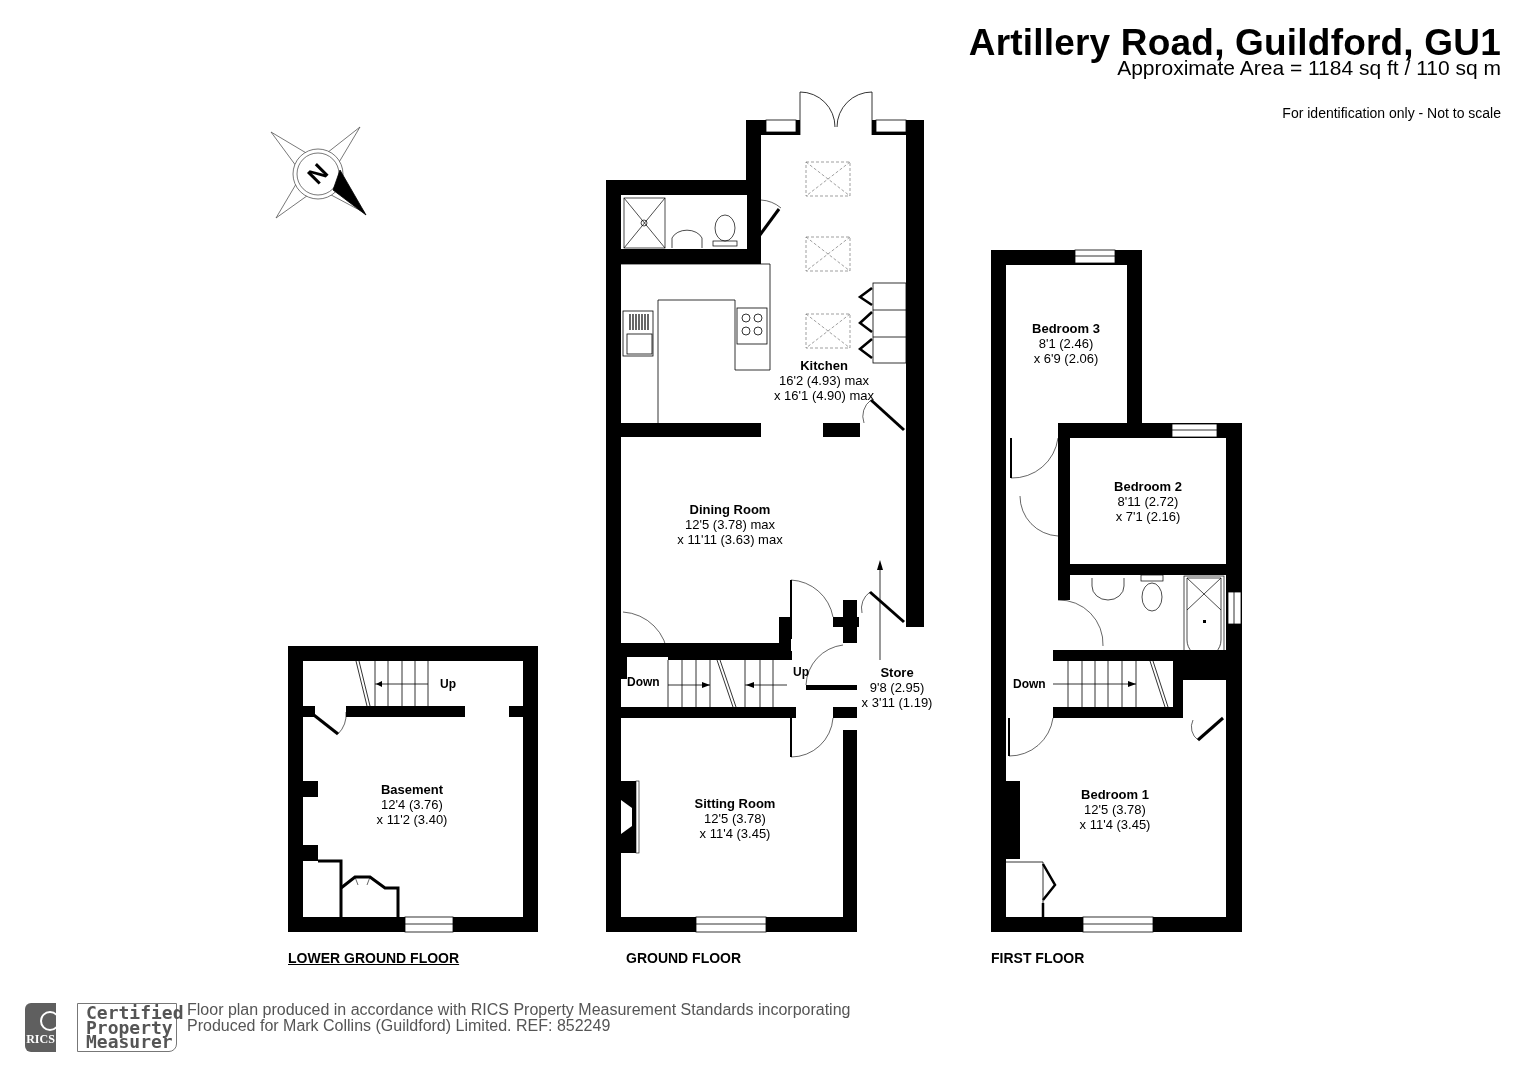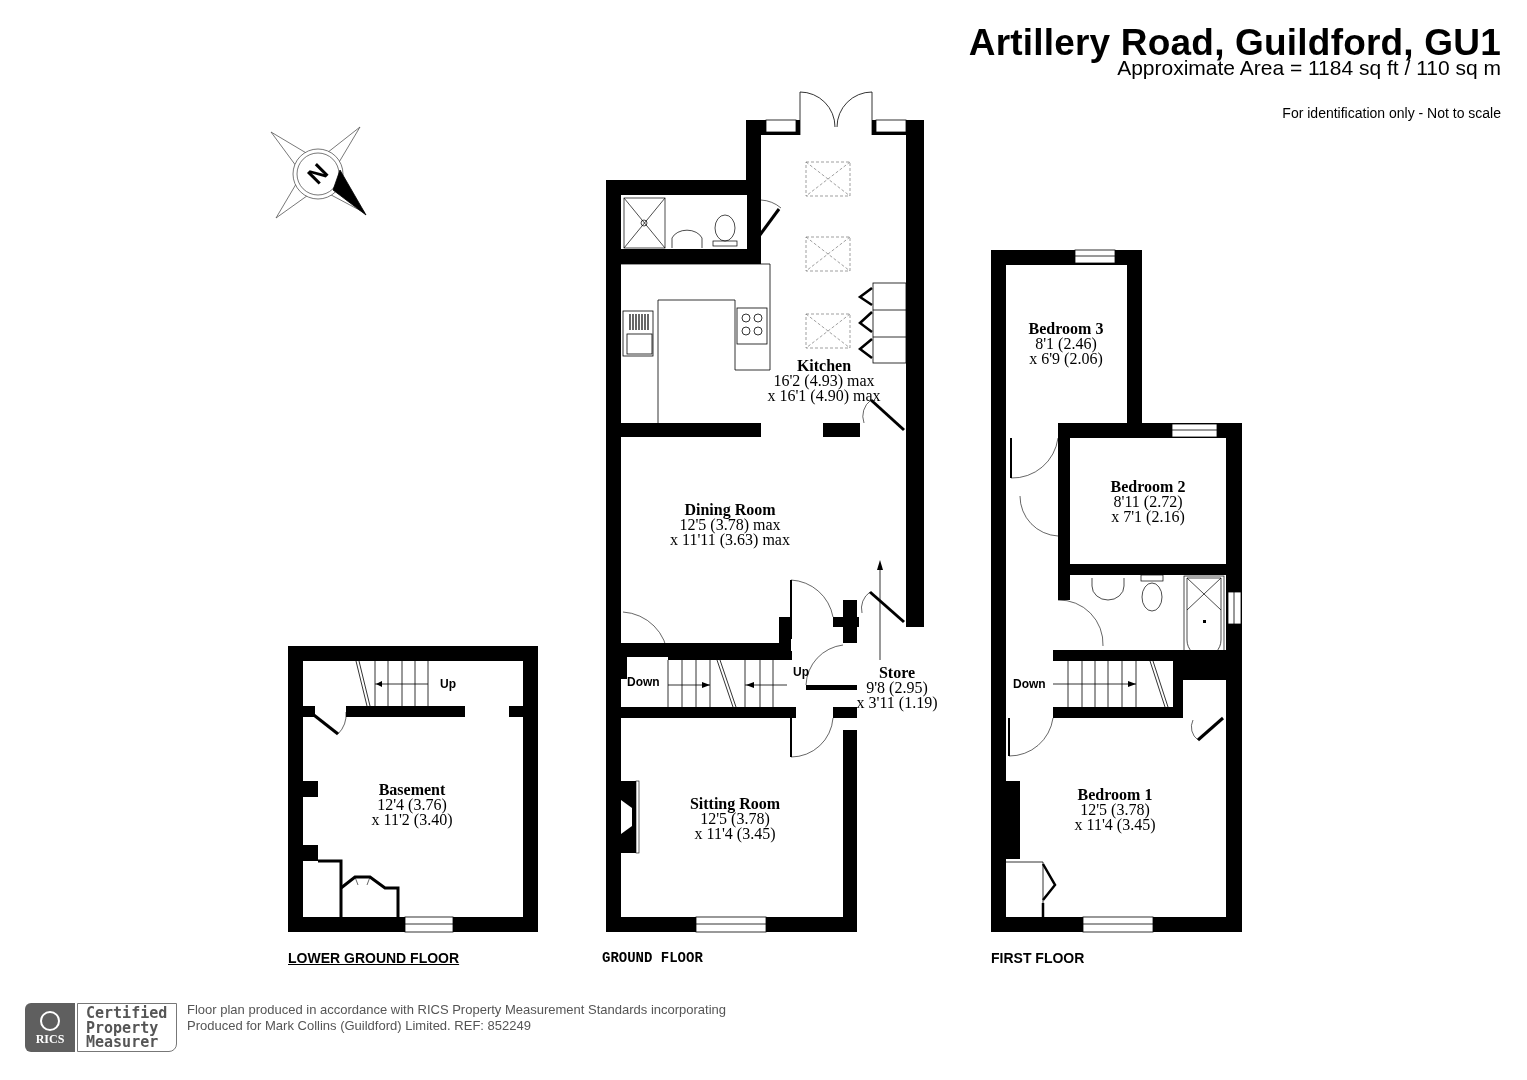--- a/index.html
+++ b/index.html
@@ -1,31 +1,31 @@
 <!DOCTYPE html>
 <html><head>
 <meta charset="utf-8">
 <style>
   html, body { margin:0; padding:0; background:#fff; }
   body { width:1527px; height:1080px; position:relative; overflow:hidden; font-family:"Liberation Sans", sans-serif; color:#000; }
   .hdr-title { position:absolute; right:26px; top:22px; font-size:37px; font-weight:bold; letter-spacing:0.2px; }
   .hdr-area { position:absolute; right:26px; top:56px; font-size:21px; }
   .hdr-note { position:absolute; right:26px; top:105px; font-size:14px; }
   svg.plan { position:absolute; left:0; top:0; }
-  .room-label { position:absolute; text-align:center; font-size:16px; line-height:15px; transform:translateX(-50%); white-space:nowrap;font-family:Liberation Serif, serif; }
+  .room-label { position:absolute; text-align:center; font-size:13px; line-height:15px; transform:translateX(-50%); white-space:nowrap; }
   .room-label .nm { font-weight:bold; }
   .floor-label { position:absolute; font-size:14px; font-weight:bold; }
   .stair-label { position:absolute; font-size:12px; font-weight:bold; }
-  .footer-text { position:absolute; left:187px; top:1002px; font-size:13px; line-height:16px; color:#555; }
+  .footer-text { position:absolute; left:187px; top:1002px; font-size:16px; line-height:16px; color:#555; }
   .rics { position:absolute; left:25px; top:1003px; width:152px; height:49px; }
-  .rics .dark { position:absolute; left:0; top:0; width:50px; height:49px; background:#5f5f5f; border-radius:6px 0 0 6px; }
+  .rics .dark { position:absolute; left:0; top:0; width:31px; height:49px; background:#5f5f5f; border-radius:6px 0 0 6px; }
   .rics .dark .txt { position:absolute; left:0; right:0; bottom:5px; text-align:center; color:#fff; font-family:"Liberation Serif", serif; font-weight:bold; font-size:12px; }
   .rics .dark .lion { position:absolute; left:15px; top:8px; width:20px; height:20px; border-radius:50%; border:2px solid #fff; box-sizing:border-box; }
   .rics .box { position:absolute; left:52px; top:0; width:98px; height:47px; border:1px solid #777; border-radius:0 0 8px 0; }
-  .rics .box .txt { position:absolute; left:8px; top:2px; font-family:"DejaVu Sans Mono", monospace; font-weight:bold; font-size:15px; line-height:14.5px; color:#555; }
+  .rics .box .txt { position:absolute; left:8px; top:2px; font-family:"DejaVu Sans Mono", monospace; font-weight:bold; font-size:18px; line-height:14.5px; color:#555; }
 </style>
 </head>
 <body>
 
 <div class="hdr-title">Artillery Road, Guildford, GU1</div>
 <div class="hdr-area">Approximate Area = 1184 sq ft / 110 sq m</div>
 <div class="hdr-note">For identification only - Not to scale</div>
 
 <svg class="plan" width="1527" height="1080" viewBox="0 0 1527 1080">
 
@@ -339,21 +339,21 @@
   <div>x 7'1 (2.16)</div>
 </div>
 <div class="room-label" style="left:1115px; top:787px;">
   <div class="nm">Bedroom 1</div>
   <div>12'5 (3.78)</div>
   <div>x 11'4 (3.45)</div>
 </div>
 <div class="stair-label" style="left:1013px; top:677px;">Down</div>
 
 <div class="floor-label" style="left:288px; top:950px;text-decoration:underline;">LOWER GROUND FLOOR</div>
-<div class="floor-label" style="left:602px; top:950px;font-family:Liberation Mono, monospace;">GROUND FLOOR</div>
+<div class="floor-label" style="left:626px; top:950px;">GROUND FLOOR</div>
 <div class="floor-label" style="left:991px; top:950px;">FIRST FLOOR</div>
 
 <div class="rics">
   <div class="dark">
     <div class="lion"></div>
     <div class="txt">RICS</div>
   </div>
   <div class="box">
     <div class="txt">
       <div>Certified</div>

